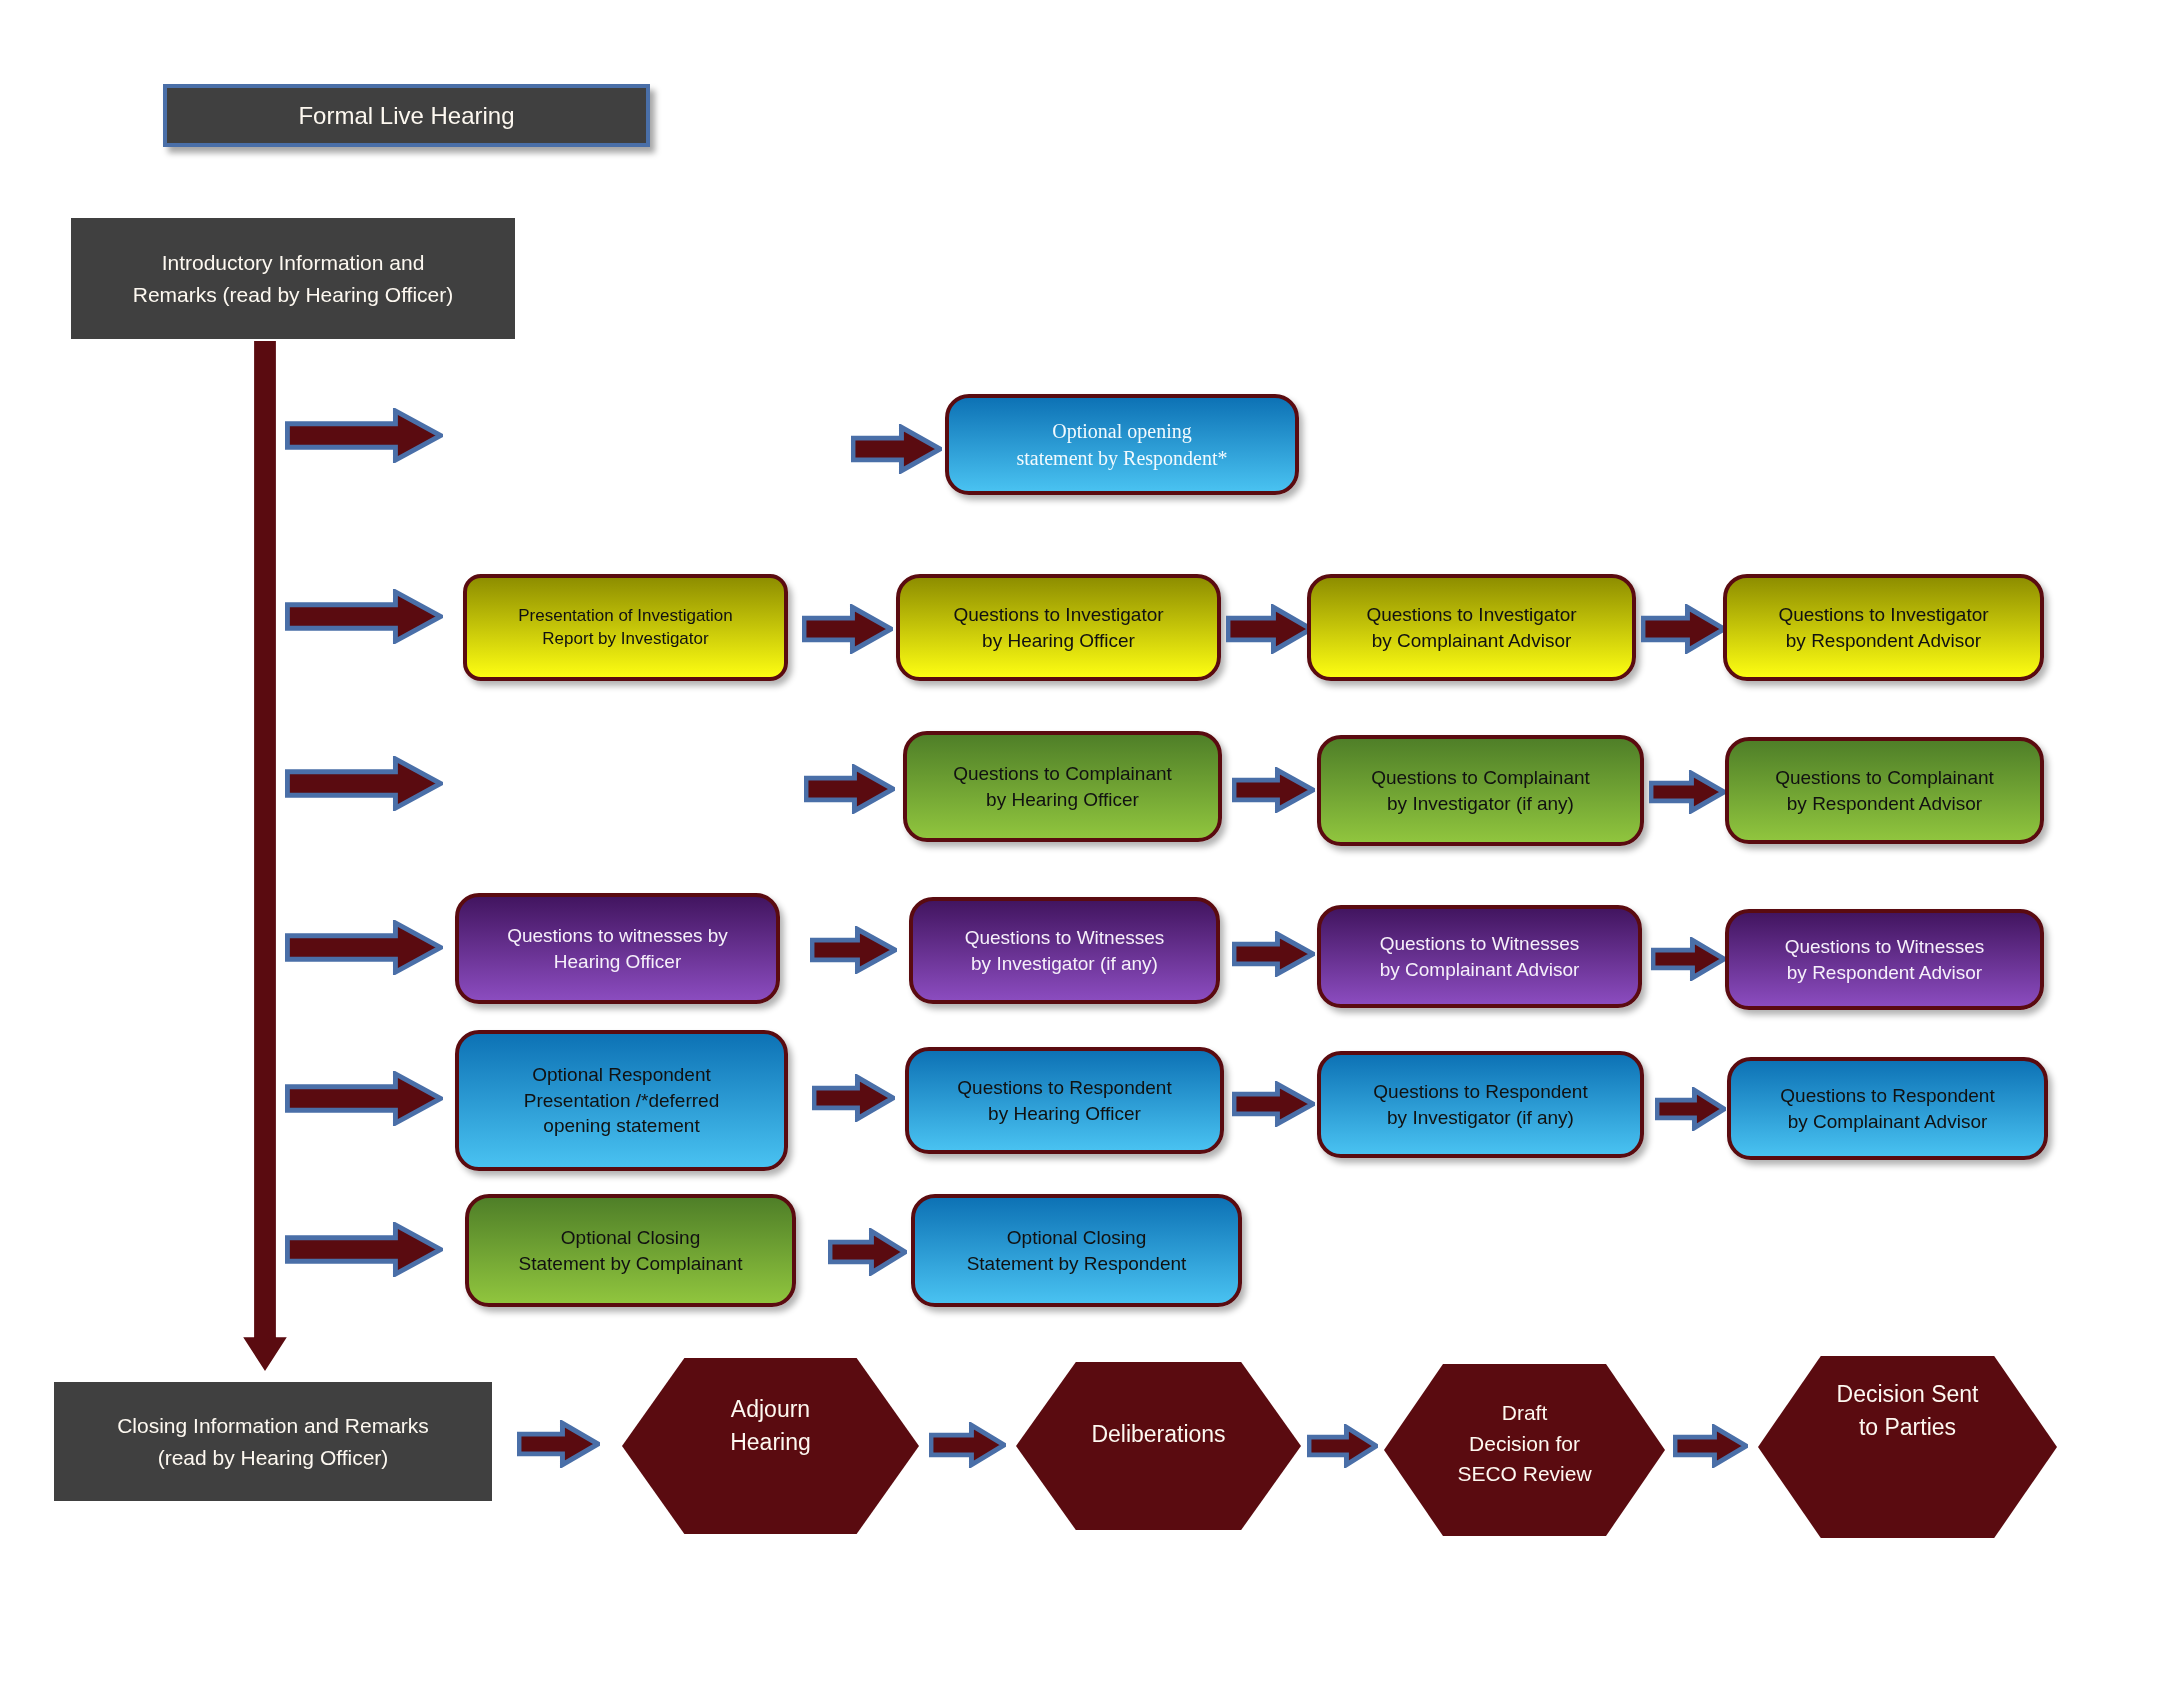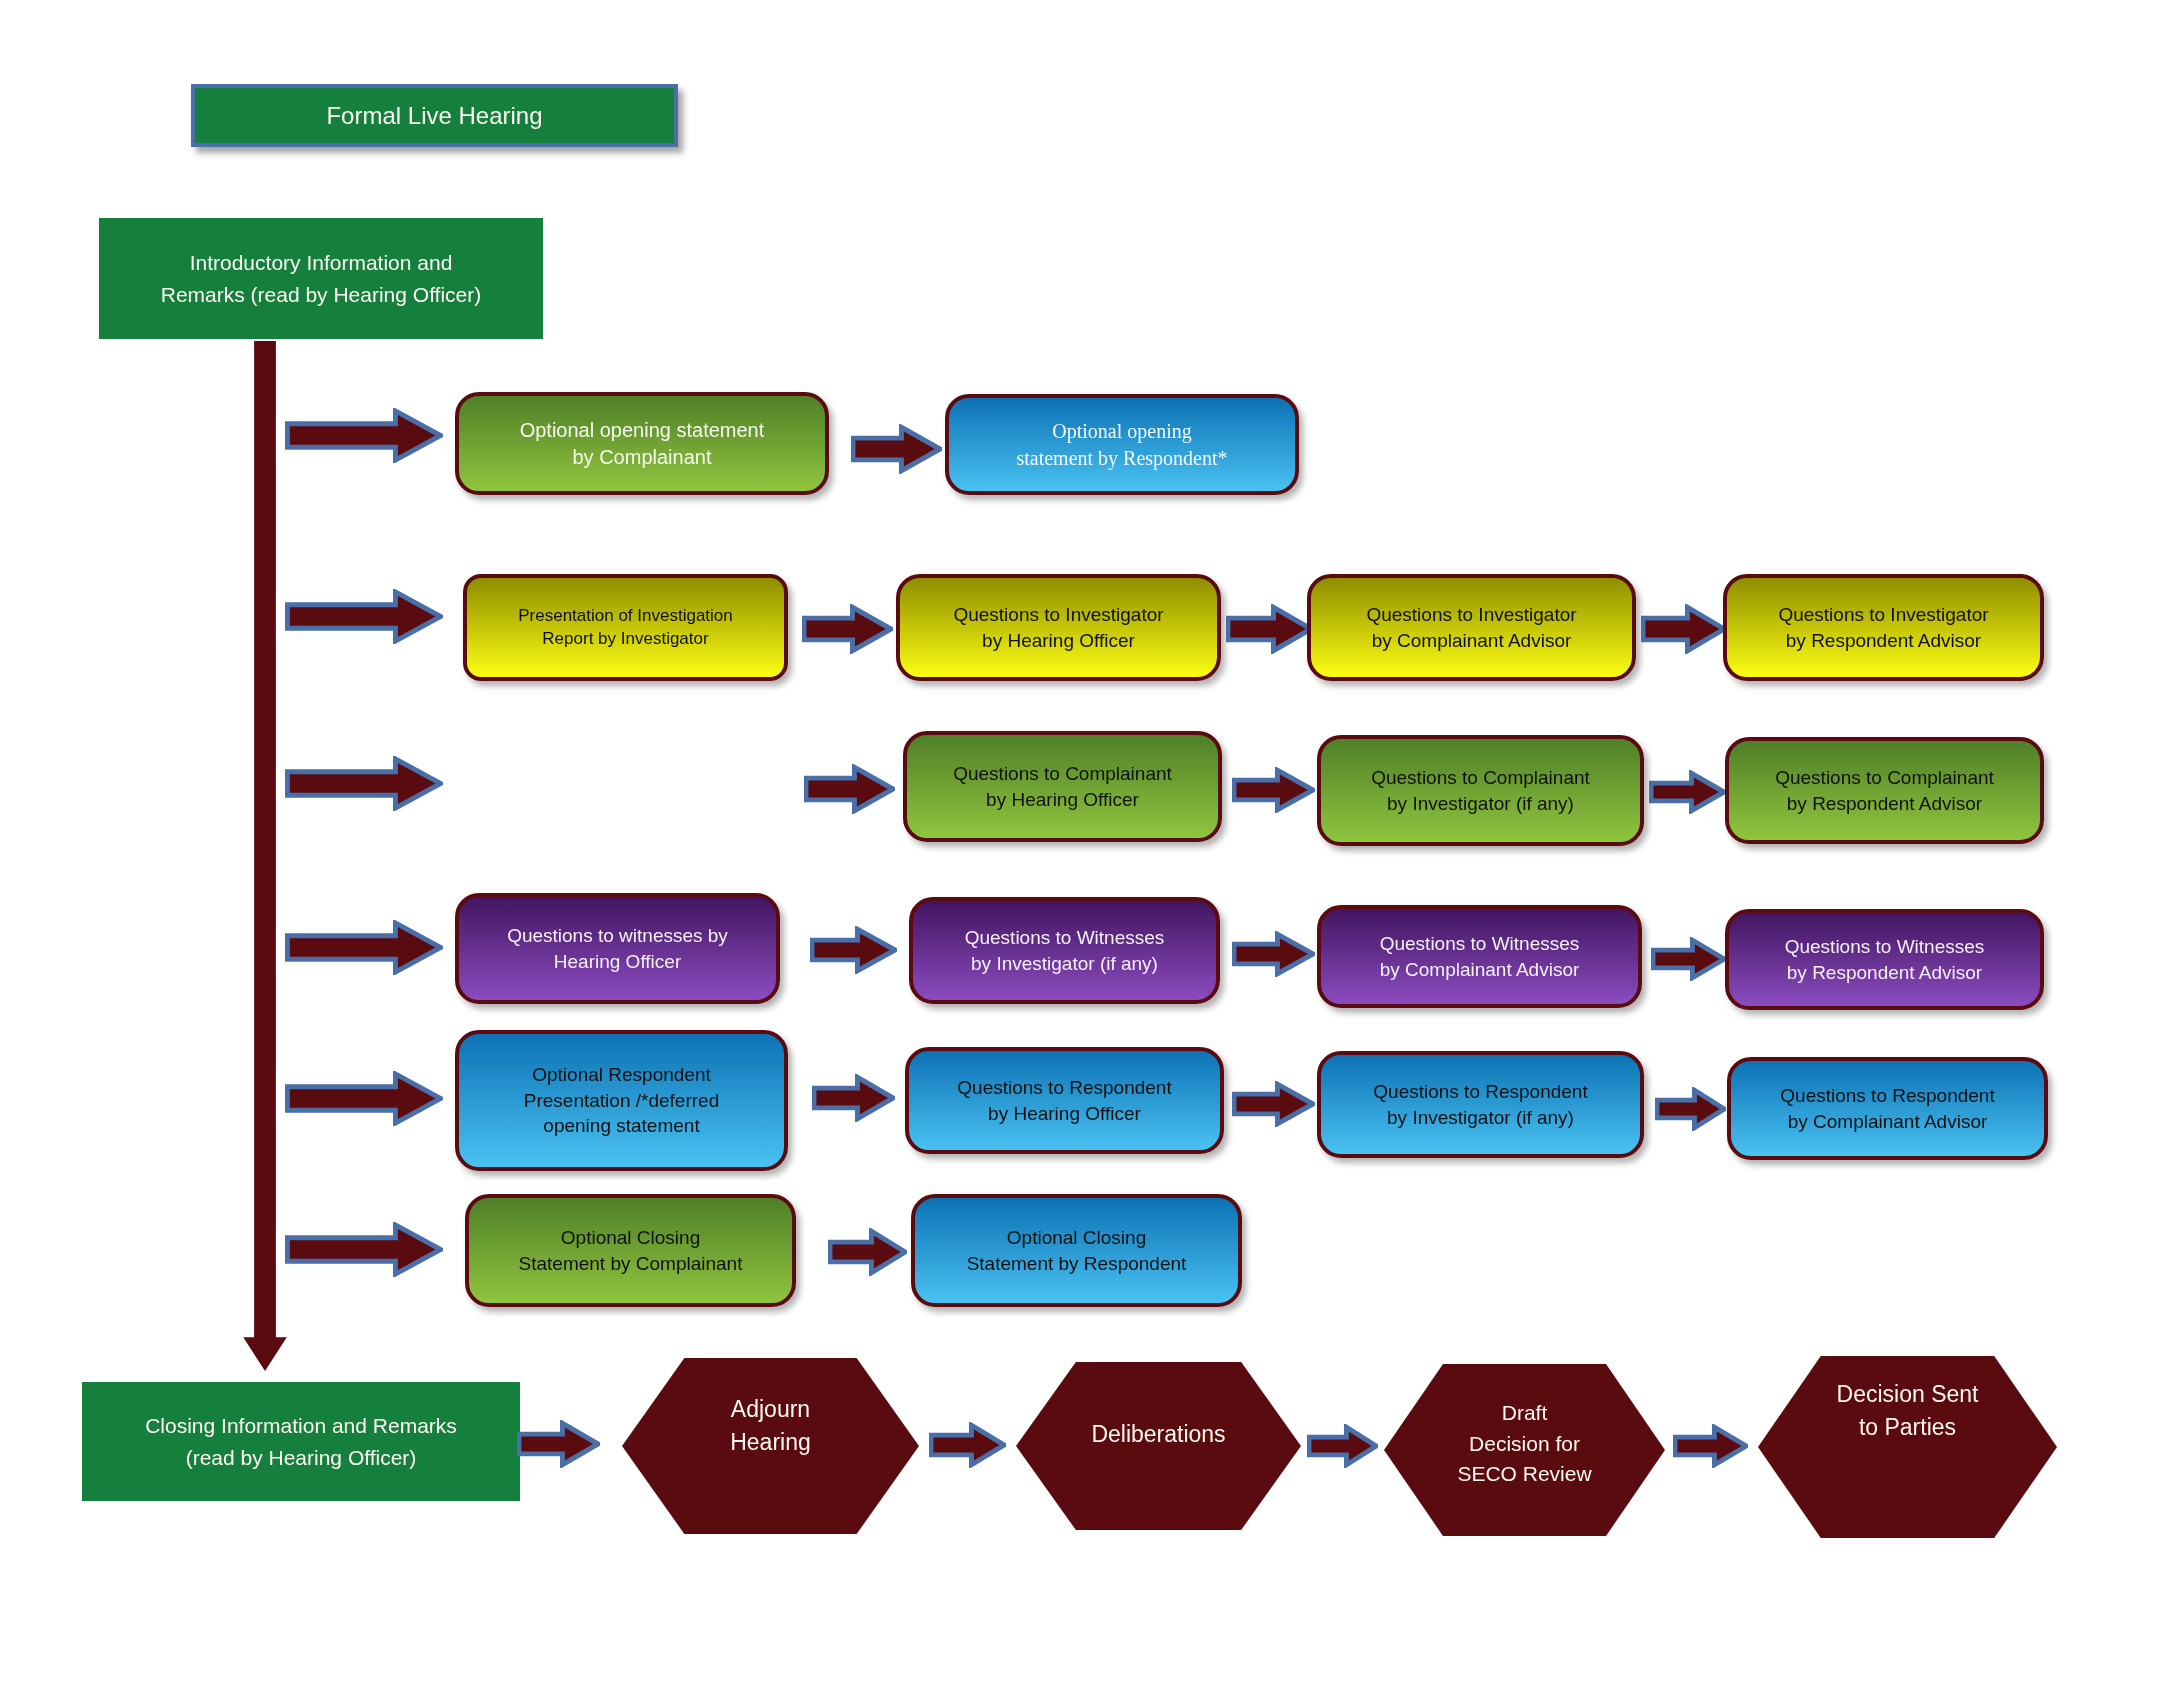--- a/index.html
+++ b/index.html
@@ -14,23 +14,23 @@
     text-align:center;white-space:pre-line;line-height:1.35;
     font-size:19px;box-shadow:4px 5px 6px rgba(0,0,0,0.30);
   }
   .green-w{background:linear-gradient(to bottom,#4F7F28,#90C53E);color:#F7FBEE;}
   .green-b{background:linear-gradient(to bottom,#4F7F28,#90C53E);color:#111111;}
   .yellow {background:linear-gradient(to bottom,#8E8E00,#FDFD12);color:#111111;}
   .blue-w {background:linear-gradient(to bottom,#0D72B5,#49C2F1);color:#F2FAFE;}
   .blue-b {background:linear-gradient(to bottom,#0D72B5,#49C2F1);color:#111111;}
   .purple {background:linear-gradient(to bottom,#421560,#8B4CBF);color:#F6F0FA;}
   .maroon{
-    position:absolute;box-sizing:border-box;background:#15803d;color:#FDF8F0;
+    position:absolute;box-sizing:border-box;background:#404040;color:#FDF8F0;
     display:flex;align-items:center;justify-content:center;text-align:center;
-    white-space:pre-line;line-height:1.5;font-size:21px;margin-left:28px;
+    white-space:pre-line;line-height:1.5;font-size:21px;
   }
   .title{
     border:4px solid #4A6FA8;font-size:24px;
     box-shadow:5px 6px 6px rgba(0,0,0,0.35);
   }
   .hex{
     position:absolute;box-sizing:border-box;background:#5A0B10;color:#FDF8F0;
     clip-path:polygon(21% 0%,79% 0%,100% 50%,79% 100%,21% 100%,0% 50%);
     display:flex;align-items:center;justify-content:center;text-align:center;
     white-space:pre-line;line-height:1.45;font-size:23px;
@@ -53,22 +53,20 @@
       <svg width="44" height="1030" viewBox="0 0 44 1040">
         <path d="M11 0 H33 V1006 H44 L22 1040 L0 1006 H11 Z" fill="#5A0B10"></path>
       </svg>
     </div>
 
   <div class="harrow" style="left:285px;top:408px;width:158px;height:55px;">
       <svg width="158" height="55" viewBox="0 0 160 56">
         <path d="M2 16 L112 16 L112 3 L158 28 L112 53 L112 40 L2 40 Z" fill="#5A0B10" stroke="#4A6FA8" stroke-width="5" stroke-linejoin="miter"></path>
       </svg>
     </div>
-  <div class="box green-w" style="left:455px;top:392px;width:374px;height:103px;font-size:20px;">Optional opening statement
-by Complainant</div>
   <div class="harrow" style="left:851px;top:424px;width:91px;height:50px;">
       <svg width="91" height="50" viewBox="0 0 92 50">
         <path d="M2 14 L51 14 L51 3 L90 25 L51 47 L51 36 L2 36 Z" fill="#5A0B10" stroke="#4A6FA8" stroke-width="5" stroke-linejoin="miter"></path>
       </svg>
     </div>
   <div class="box blue-w" style="left:945px;top:394px;width:354px;height:101px;font-size:20px;font-family:Liberation Serif, serif;">Optional opening
 statement by Respondent*</div>
 
   <div class="harrow" style="left:285px;top:589px;width:158px;height:55px;">
       <svg width="158" height="55" viewBox="0 0 160 56">

